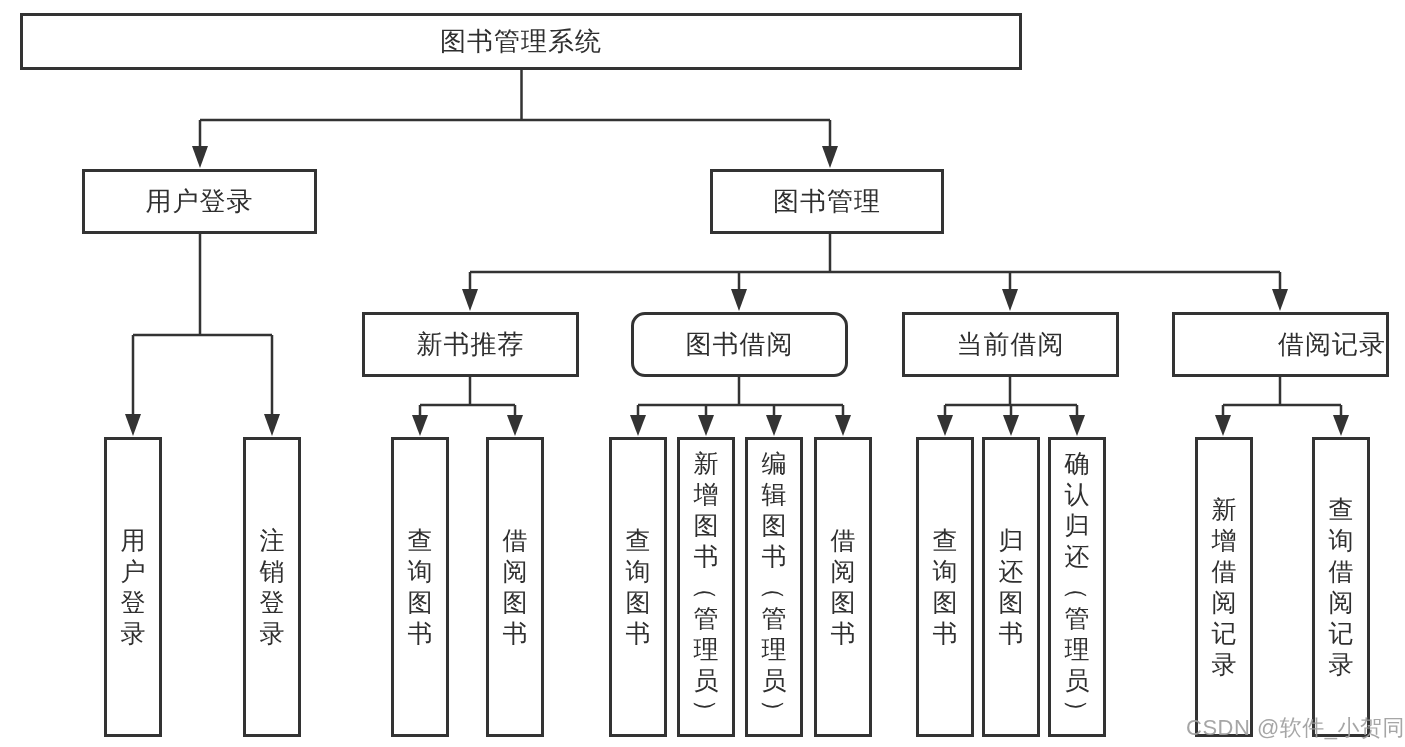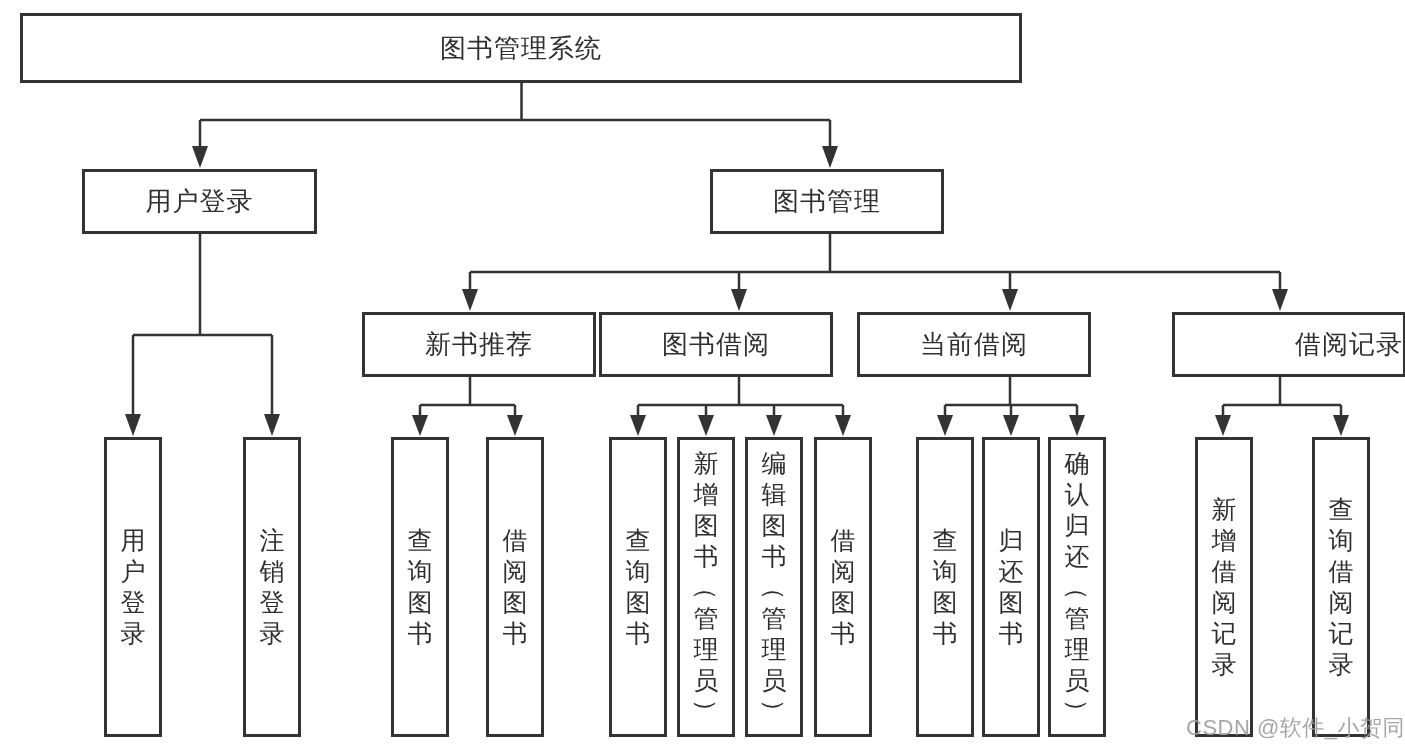--- a/index.html
+++ b/index.html
@@ -21,23 +21,23 @@
     box-sizing:border-box;
     display:flex;align-items:center;justify-content:center;
     z-index:2;
   }
   .hlabel{
     font-size:26px;
     color:#2f2f2f;
     letter-spacing:1px;
     white-space:nowrap;
   }
-  .root{left:20px;top:13px;width:1002px;height:70px;}
+  .root{left:20px;top:13px;width:1002px;height:57px;}
   .l2{top:169px;height:65px;}
-  .l3{top:312px;height:65px;width:234px;}
+  .l3{top:312px;height:65px;width:217px;}
   .leaf{top:437px;width:58px;height:300px;}
   .vtext{
     display:flex;flex-direction:column;align-items:center;justify-content:center;
     width:100%;height:100%;
     font-size:25px;color:#2f2f2f;
   }
   .vtext span{
     display:block;height:31px;line-height:31px;text-align:center;
   }
   .vtext span.rot{transform:rotate(90deg);}
@@ -123,24 +123,24 @@
   <div class="box l2" style="left:82px;width:235px;">
     <span class="hlabel">用户登录</span>
   </div>
   <div class="box l2" style="left:710px;width:234px;">
     <span class="hlabel">图书管理</span>
   </div>
 
   <div class="box l3" style="left:362px;">
     <span class="hlabel">新书推荐</span>
   </div>
-  <div class="box l3" style="left:599px;">
+  <div class="box l3" style="left:631px;border-radius:14px;">
     <span class="hlabel">图书借阅</span>
   </div>
-  <div class="box l3" style="left:857px;">
+  <div class="box l3" style="left:902px;">
     <span class="hlabel">当前借阅</span>
   </div>
   <div class="box l3" style="left:1172px;justify-content:flex-end;">
     <span class="hlabel">借阅记录</span>
   </div>
 
   <div class="box leaf" style="left:104px;">
     <span class="vtext">
         <span>用</span>
         <span>户</span>

